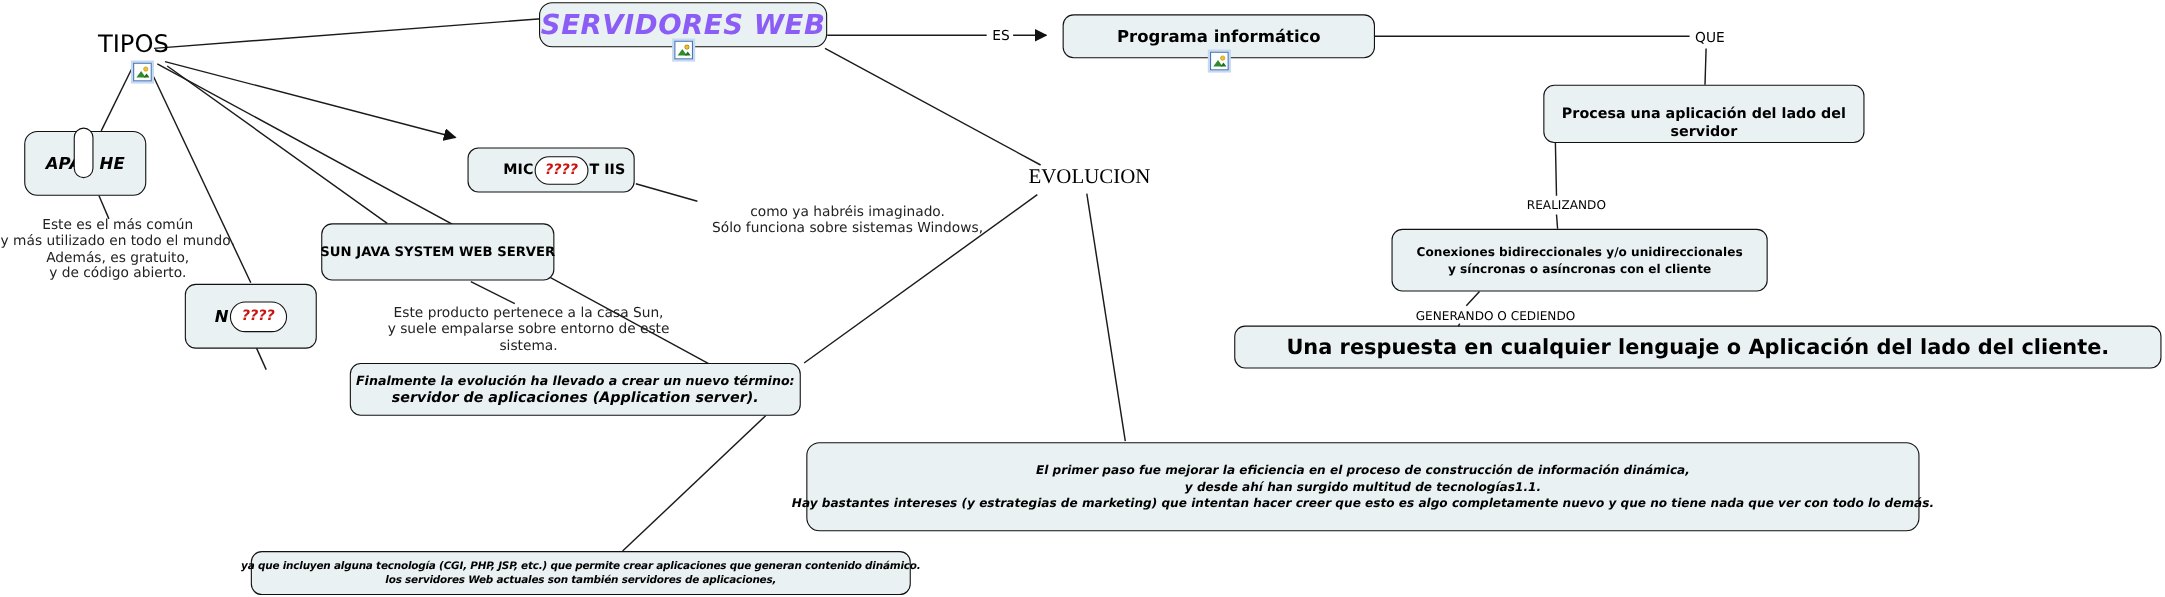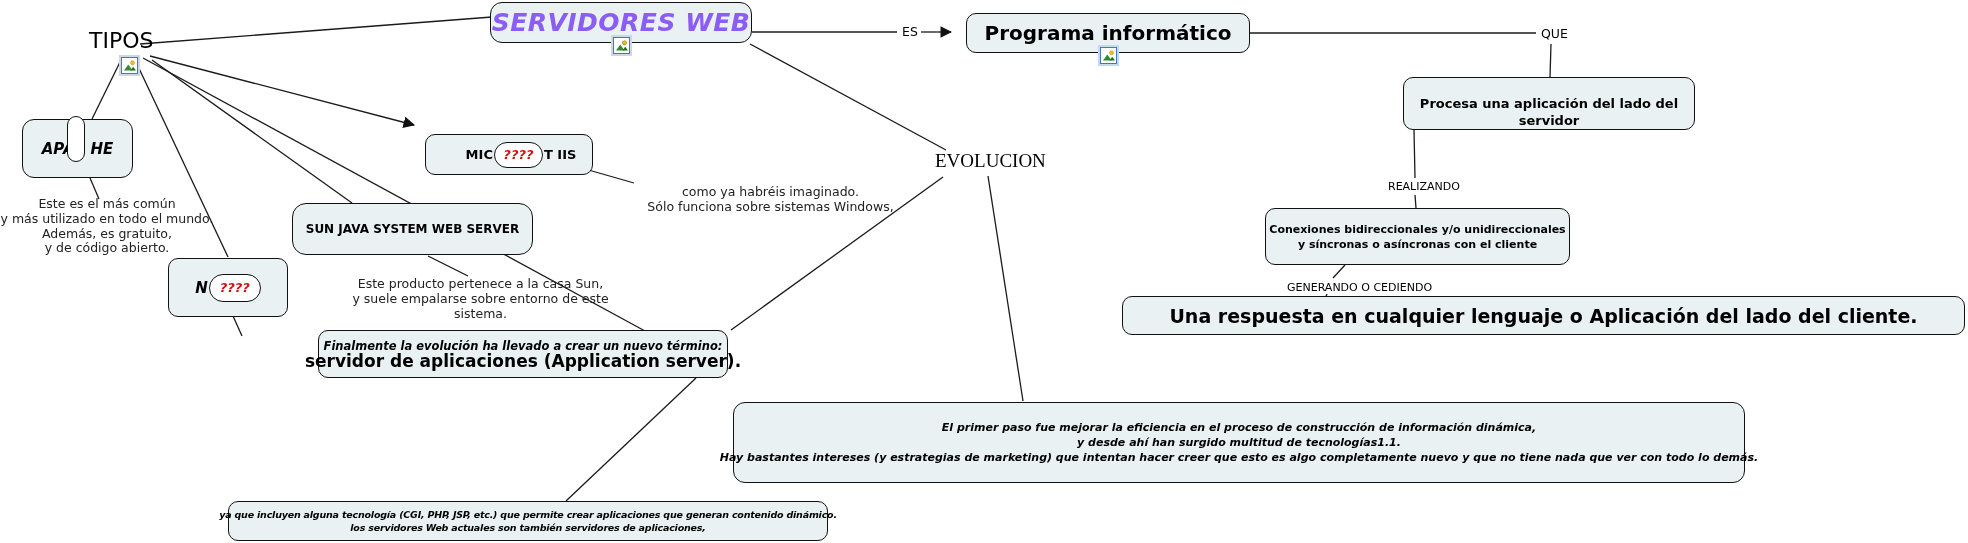--- a/index.html
+++ b/index.html
@@ -77,38 +77,38 @@
     <svg width="13" height="13">
       <rect x="0" y="0" width="13" height="13" fill="#ffffff"></rect>
       <circle cx="9.5" cy="3.8" r="2" fill="#f2c027" stroke="#a78910" stroke-width="0.5"></circle>
       <polygon points="1,11.5 5.3,5.5 9.5,11.5" fill="#2e8b2e"></polygon>
       <polygon points="7.5,11.5 10.2,7.8 13,11.5" fill="#1f701f"></polygon>
     </svg>
   </div>
 
   <div class="lbl" style="left:899px;top:24px;font-size:12.5px;">ES</div>
   <div class="node" style="left:966px;top:13px;width:284px;height:40px;">
-    <div class="ln big" style="font-size:20px;">Programa informático</div>
+    <div class="ln big" style="font-size:15px;">Programa informático</div>
   </div>
   <div class="res-icon" style="left:1100px;top:47px;">
     <svg width="13" height="13">
       <rect x="0" y="0" width="13" height="13" fill="#ffffff"></rect>
       <circle cx="9.5" cy="3.8" r="2" fill="#f2c027" stroke="#a78910" stroke-width="0.5"></circle>
       <polygon points="1,11.5 5.3,5.5 9.5,11.5" fill="#2e8b2e"></polygon>
       <polygon points="7.5,11.5 10.2,7.8 13,11.5" fill="#1f701f"></polygon>
     </svg>
   </div>
 
   <div class="lbl" style="left:1538px;top:26px;font-size:12.5px;">QUE</div>
   <div class="node" style="left:1403px;top:77px;width:292px;height:53px;justify-content:flex-end;">
     <div class="ln big" style="font-size:13px;line-height:17px;">Procesa una aplicación del lado del</div>
     <div class="ln big" style="font-size:13px;line-height:17px;">servidor</div>
   </div>
   <div class="lbl" style="left:1385px;top:180px;font-size:11px;">REALIZANDO</div>
-  <div class="node" style="left:1265px;top:208px;width:305px;height:57px;align-items:center;">
+  <div class="node" style="left:1265px;top:208px;width:342px;height:57px;align-items:center;">
     <div class="ln big" style="font-size:11px;line-height:15px;">Conexiones bidireccionales y/o unidireccionales</div>
     <div class="ln big" style="font-size:11px;line-height:15px;">y síncronas o asíncronas con el cliente</div>
   </div>
   <div class="lbl" style="left:1284px;top:281px;font-size:11px;">GENERANDO O CEDIENDO</div>
   <div class="node" style="left:1122px;top:296px;width:843px;height:39px;">
     <div class="ln big" style="font-size:19px;">Una respuesta en cualquier lenguaje o Aplicación del lado del cliente.</div>
   </div>
 
   <div class="node" style="left:22px;top:119px;width:111px;height:59px;border-radius:12px;">
     <div class="row" style="font-size:15px;font-weight:bold;font-style:italic;">
@@ -118,56 +118,56 @@
     </div>
   </div>
   <div class="capsule" style="position:absolute;left:67px;top:116px;width:18px;height:46px;border-radius:10px;z-index:4;"></div>
   <div class="note" style="left:-8px;top:197px;width:230px;">
     <div>Este es el más común</div>
     <div>y más utilizado en todo el mundo.</div>
     <div>Además, es gratuito,</div>
     <div>y de código abierto.</div>
   </div>
 
-  <div class="node" style="left:425px;top:134px;width:168px;height:41px;padding-left:24px;">
+  <div class="node" style="left:425px;top:134px;width:152px;height:41px;padding-left:24px;">
     <div class="row" style="font-size:13px;font-weight:bold;">
       <span>MIC</span>
       <span class="capsule" style="width:49px;height:26px;border-radius:13px;margin:0 1px;">
         <span class="hidden-q">????</span>
       </span>
       <span>T IIS</span>
     </div>
   </div>
   <div class="note" style="left:618px;top:185px;width:305px;">
     <div>como ya habréis imaginado.</div>
     <div>Sólo funciona sobre sistemas Windows,</div>
   </div>
 
-  <div class="node" style="left:292px;top:203px;width:241px;height:52px;border-radius:14px;">
+  <div class="node" style="left:292px;top:203px;width:212px;height:52px;">
     <div class="ln big" style="font-size:12px;">SUN JAVA SYSTEM WEB SERVER</div>
   </div>
   <div class="note" style="left:328px;top:277px;width:305px;">
     <div>Este producto pertenece a la casa Sun,</div>
     <div>y suele empalarse sobre entorno de este sistema.</div>
   </div>
 
   <div class="node" style="left:168px;top:258px;width:120px;height:59px;">
     <div class="row">
       <span style="font-size:15px;font-weight:bold;font-style:italic;">N</span>
       <span class="capsule" style="width:52px;height:28px;border-radius:14px;margin-left:1px;">
         <span class="hidden-q">????</span>
       </span>
     </div>
   </div>
 
   <div class="lbl" style="left:932px;top:150px;font-size:19px;background:transparent;font-family:Liberation Serif, serif;">EVOLUCION</div>
 
   <div class="node" style="left:318px;top:330px;width:410px;height:48px;z-index:3;">
     <div class="ln big" style="font-size:11.5px;font-style:italic;line-height:15px;">Finalmente la evolución ha llevado a crear un nuevo término:</div>
-    <div class="ln big" style="font-size:17px;line-height:15px;">servidor de aplicaciones (Application server).</div>
+    <div class="ln big" style="font-size:13px;font-style:italic;line-height:15px;">servidor de aplicaciones (Application server).</div>
   </div>
 
   <div class="node" style="left:733px;top:402px;width:1012px;height:81px;border-radius:12px;">
     <div class="ln big" style="font-size:11px;font-style:italic;line-height:15px;">El primer paso fue mejorar la eficiencia en el proceso de construcción de información dinámica,</div>
     <div class="ln big" style="font-size:11px;font-style:italic;line-height:15px;">y desde ahí han surgido multitud de tecnologías1.1.</div>
     <div class="ln big" style="font-size:11px;font-style:italic;line-height:15px;">Hay bastantes intereses (y estrategias de marketing) que intentan hacer creer que esto es algo completamente nuevo y que no tiene nada que ver con todo lo demás.</div>
   </div>
 
   <div class="node" style="left:228px;top:501px;width:600px;height:40px;">
     <div class="ln big" style="font-size:9.5px;font-style:italic;line-height:13px;letter-spacing:-0.2px;">ya que incluyen alguna tecnología (CGI, PHP, JSP, etc.) que permite crear aplicaciones que generan contenido dinámico.</div>

